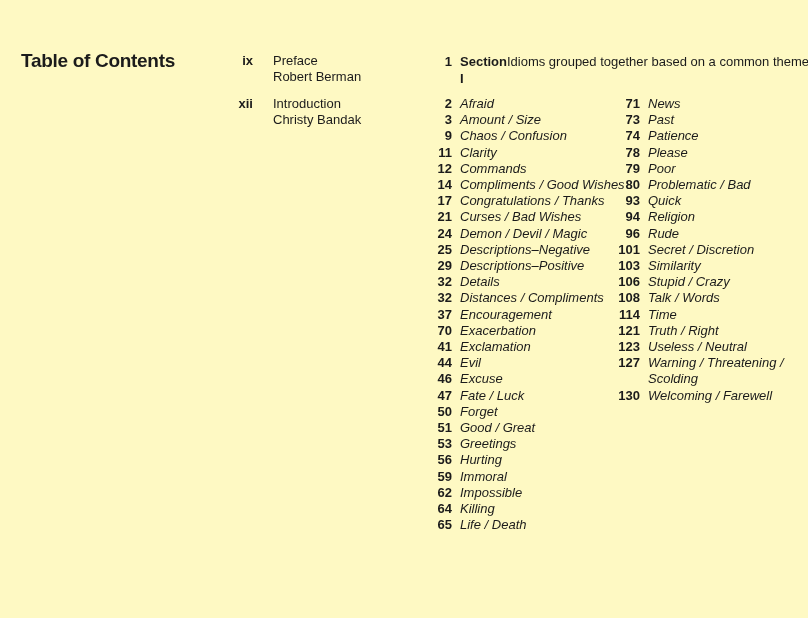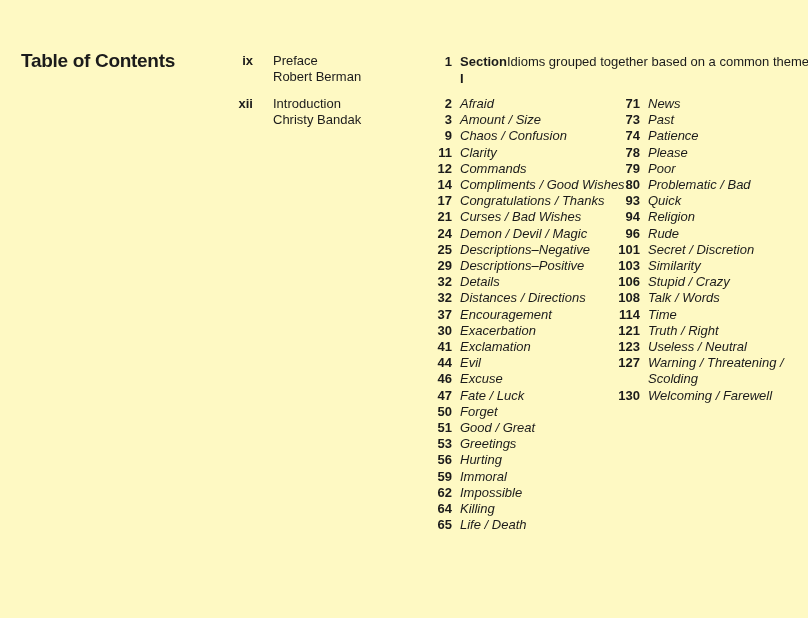--- a/index.html
+++ b/index.html
@@ -183,30 +183,30 @@
         <span class="toc-title">Descriptions–Positive</span>
       </div>
 
       <div class="toc-entry">
         <span class="toc-num">32</span>
         <span class="toc-title">Details</span>
       </div>
 
       <div class="toc-entry">
         <span class="toc-num">32</span>
-        <span class="toc-title">Distances / Directions</span>
+        <span class="toc-title">Distances / Compliments</span>
       </div>
 
       <div class="toc-entry">
         <span class="toc-num">37</span>
         <span class="toc-title">Encouragement</span>
       </div>
 
       <div class="toc-entry">
-        <span class="toc-num">30</span>
+        <span class="toc-num">70</span>
         <span class="toc-title">Exacerbation</span>
       </div>
 
       <div class="toc-entry">
         <span class="toc-num">41</span>
         <span class="toc-title">Exclamation</span>
       </div>
 
       <div class="toc-entry">
         <span class="toc-num">44</span>

